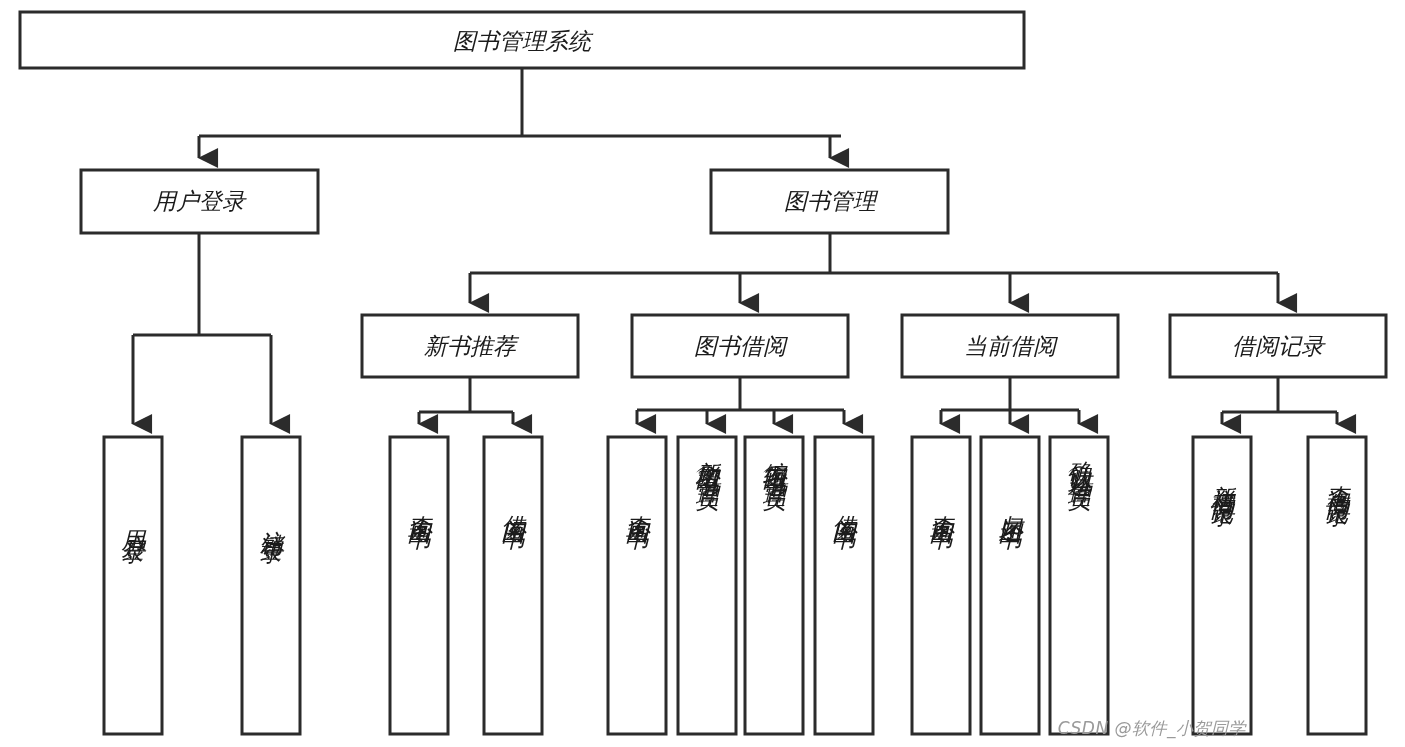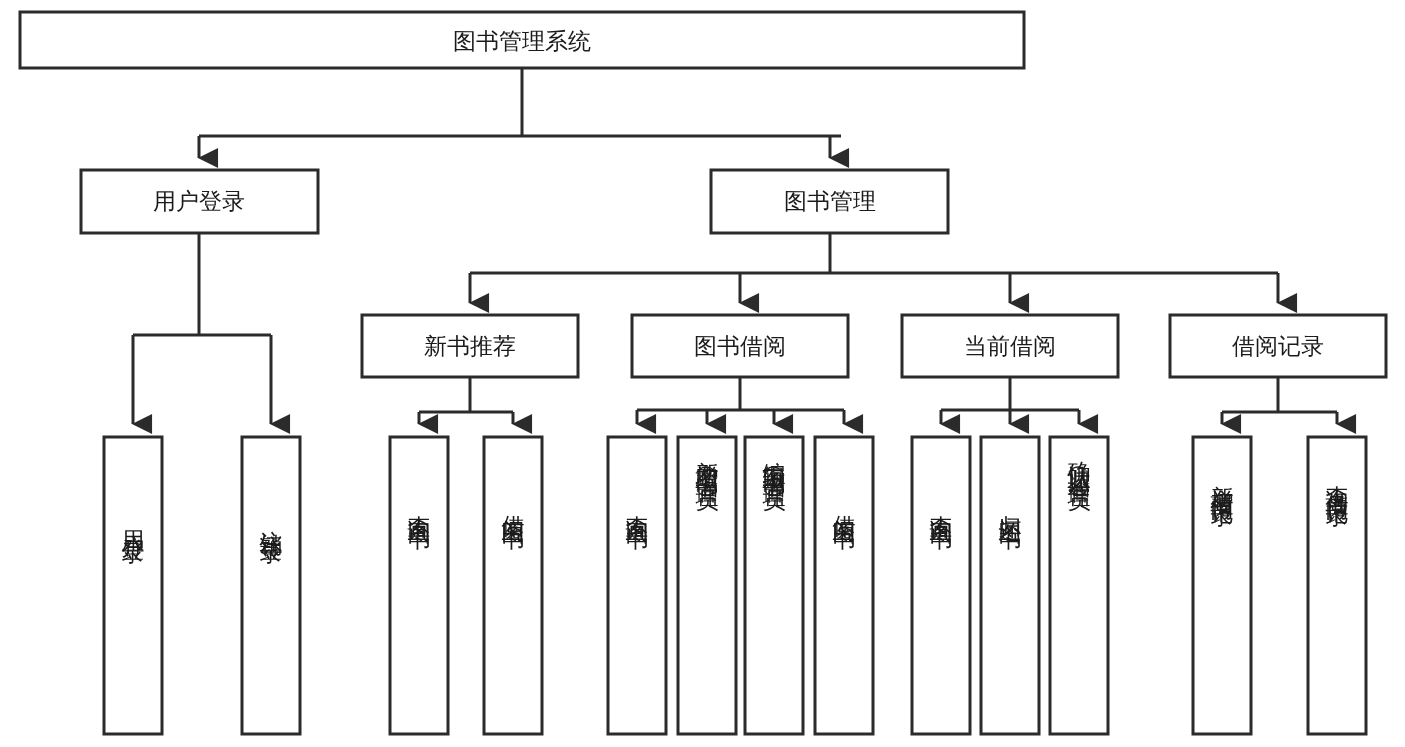--- a/index.html
+++ b/index.html
@@ -10,20 +10,21 @@
   body {
     width: 1405px;
     height: 747px;
     font-family: "DejaVu Sans", "Liberation Sans", sans-serif;
     overflow: hidden;
   }
   #diagram-root {
     position: relative;
     width: 1254px;
     height: 747px;
+    font-style: italic;
   }
   svg#tree-svg {
     position: absolute;
     top: 0;
     left: 0;
     width: 1405px;
     height: 747px;
   }
   .node-box {
     fill: #ffffff;
@@ -218,14 +219,15 @@
     <span class="vert-label" style="margin-top:6px;">确认归还（管理员）</span>
   </div>
 
   <div class="vert-label-wrap" style="left:1193px; top:437px; width:58px; height:297px;">
     <span class="vert-label" style="margin-top:30px;">新增借阅记录</span>
   </div>
   <div class="vert-label-wrap" style="left:1308px; top:437px; width:58px; height:297px;">
     <span class="vert-label" style="margin-top:30px;">查询借阅记录</span>
   </div>
 
+  <div class="watermark">CSDN @软件_小贺同学</div>
 
 </div>
 
 </body></html>

